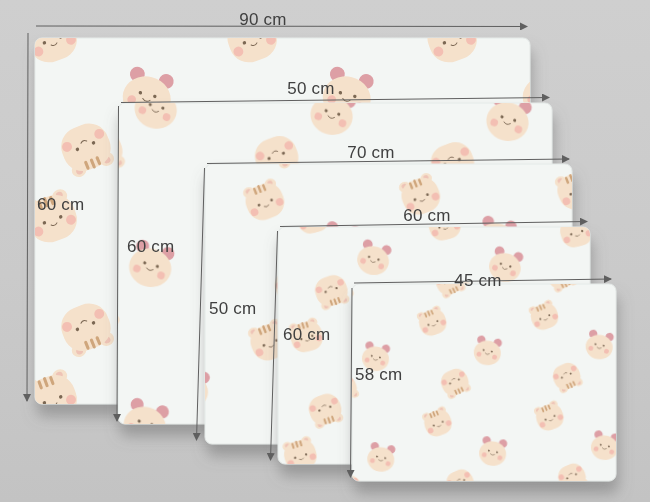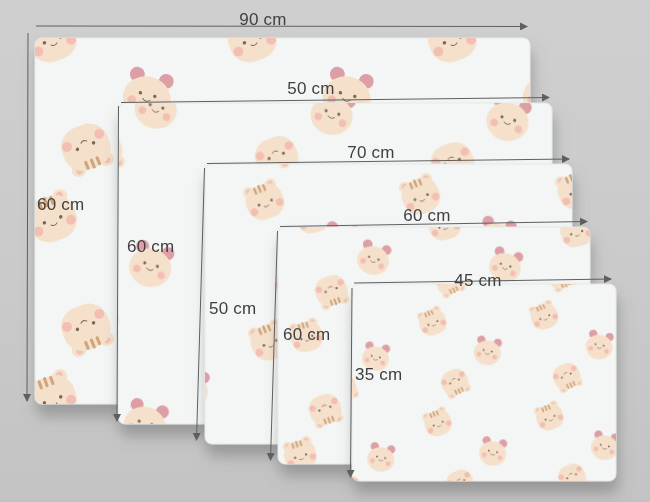--- a/index.html
+++ b/index.html
@@ -144,15 +144,15 @@
   <div class="dim-label center" style="left:311px;top:80px">50 cm</div>
   <div class="dim-label" style="left:127px;top:238px">60 cm</div>
 
   <div class="dim-label center" style="left:371px;top:144px">70 cm</div>
   <div class="dim-label" style="left:209px;top:300px">50 cm</div>
 
   <div class="dim-label center" style="left:427px;top:207px">60 cm</div>
   <div class="dim-label" style="left:283px;top:326px">60 cm</div>
 
   <div class="dim-label center" style="left:478px;top:272px">45 cm</div>
-  <div class="dim-label" style="left:355px;top:366px">35 cm</div>
+  <div class="dim-label" style="left:355px;top:366px">58 cm</div>
 
 </div>
 
 </body></html>

